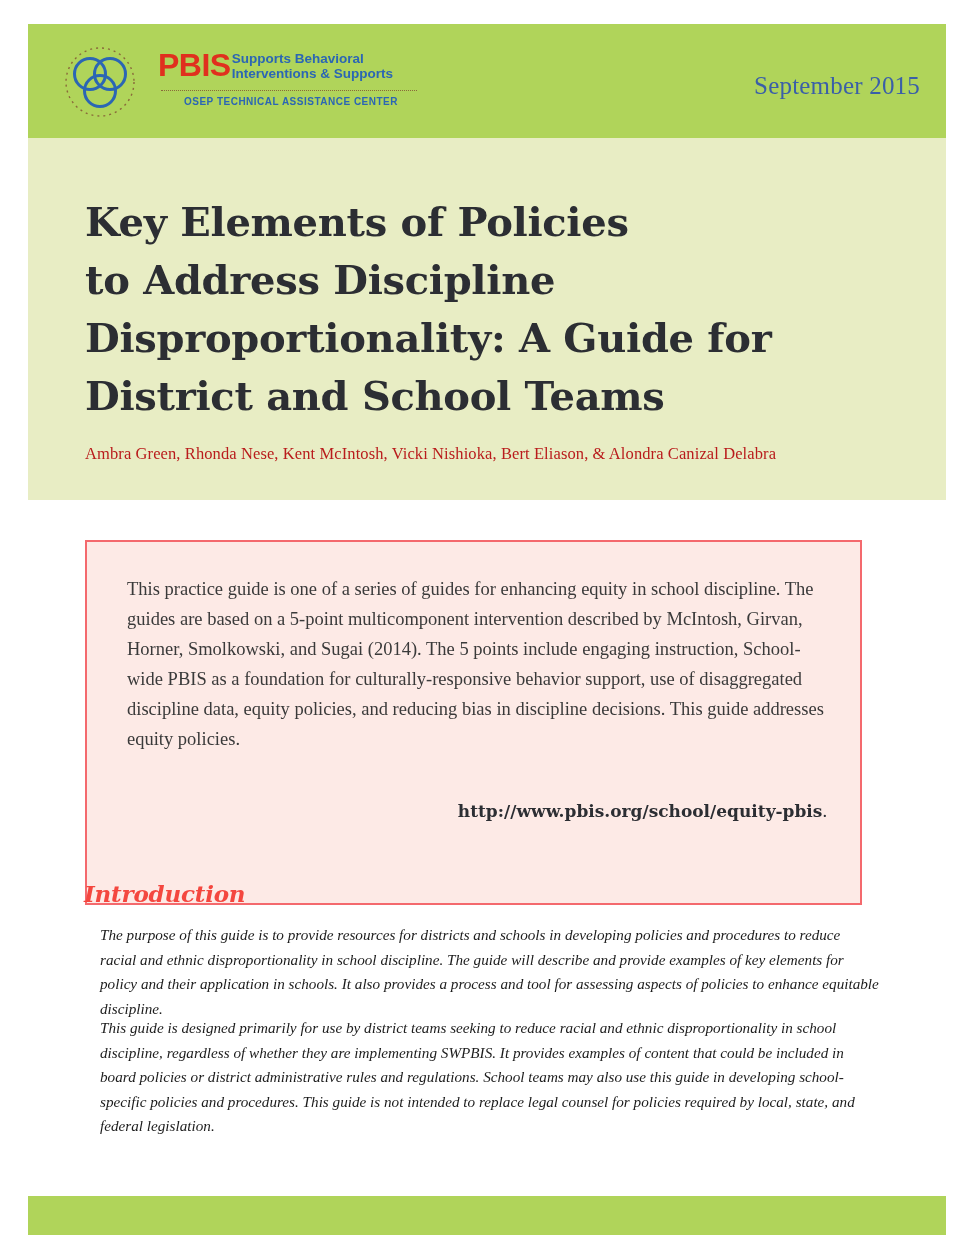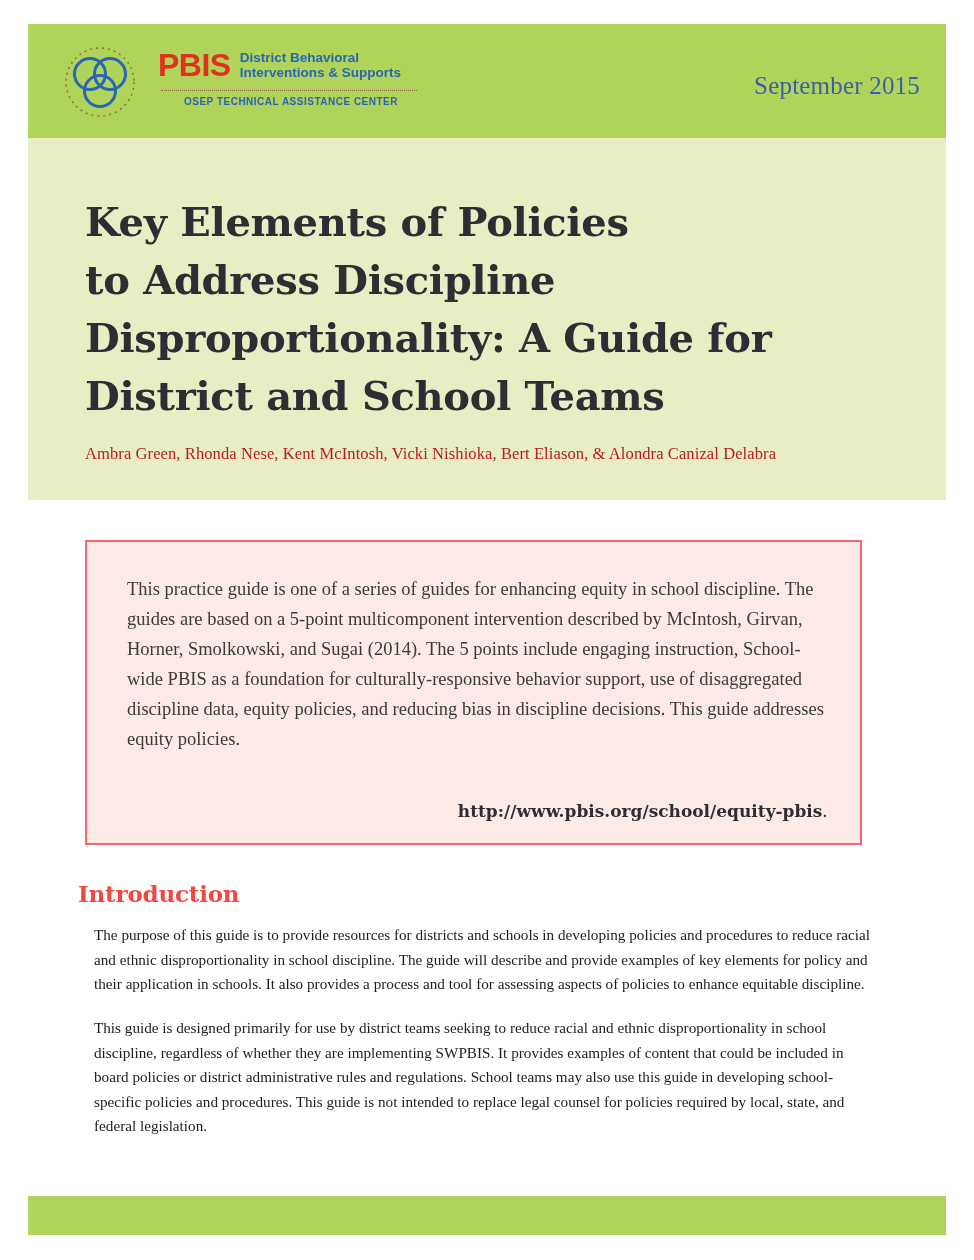--- a/index.html
+++ b/index.html
@@ -49,22 +49,22 @@
 
   .logo-wordmark {
     position: absolute;
     left: 102px;
     top: 12px;
     width: 260px;
   }
 
   .pbis-row {
     display: flex;
-    align-items: flex-start;
-    gap: 9px;
+    align-items: flex-end;
+    gap: 1px;
   }
 
   .pbis-text {
     font-family: "Liberation Sans", "DejaVu Sans", sans-serif;
     font-weight: bold;
     font-size: 32px;
     letter-spacing: -0.5px;
     color: #e0301e;
     line-height: 1;
     margin-top: 1px;
@@ -144,21 +144,21 @@
     color: #b91c1c;
     letter-spacing: 0.1px;
   }
 
   
   .callout {
     position: absolute;
     left: 85px;
     top: 540px;
     width: 777px;
-    height: 305px;
+    height: 365px;
     background: #fdeae6;
     border: 2px solid #f4696d;
     box-sizing: border-box;
   }
 
   .callout-body {
     position: absolute;
     left: 40px;
     top: 32px;
     width: 700px;
@@ -197,22 +197,23 @@
     font-family: "DejaVu Serif", "Liberation Serif", serif;
     font-weight: bold;
     font-size: 17px;
     color: #2c2e33;
     text-decoration: none;
   }
 
   
   .section {
     position: absolute;
-    left: 78px;
+    left: 84px;
     width: 812px;
+    font-style: italic;
   }
 
   .h1-red {
     font-family: "DejaVu Serif", "Liberation Serif", serif;
     font-weight: bold;
     font-size: 23px;
     color: #f4473f;
     margin: 0 0 7px 0;
     letter-spacing: -0.2px;
   }
@@ -263,21 +264,21 @@
           <circle cx="34" cy="30" r="15.5" fill="none" stroke="#2b66b4" stroke-width="3"></circle>
           <circle cx="54" cy="30" r="15.5" fill="none" stroke="#2b66b4" stroke-width="3"></circle>
           <circle cx="44" cy="47" r="15.5" fill="none" stroke="#2b66b4" stroke-width="3"></circle>
         </svg>
       </div>
 
       <div class="logo-wordmark">
         <div class="pbis-row">
           <span class="pbis-text">PBIS</span>
           <span class="pbis-sub">
-            <span>District Behavioral</span><br>
+            <span>Supports Behavioral</span><br>
             <span>Interventions &amp; Supports</span>
           </span>
         </div>
       </div>
 
       <div class="logo-dotline"></div>
 
       <div class="logo-osep">OSEP TECHNICAL ASSISTANCE CENTER</div>
     </div>
 

